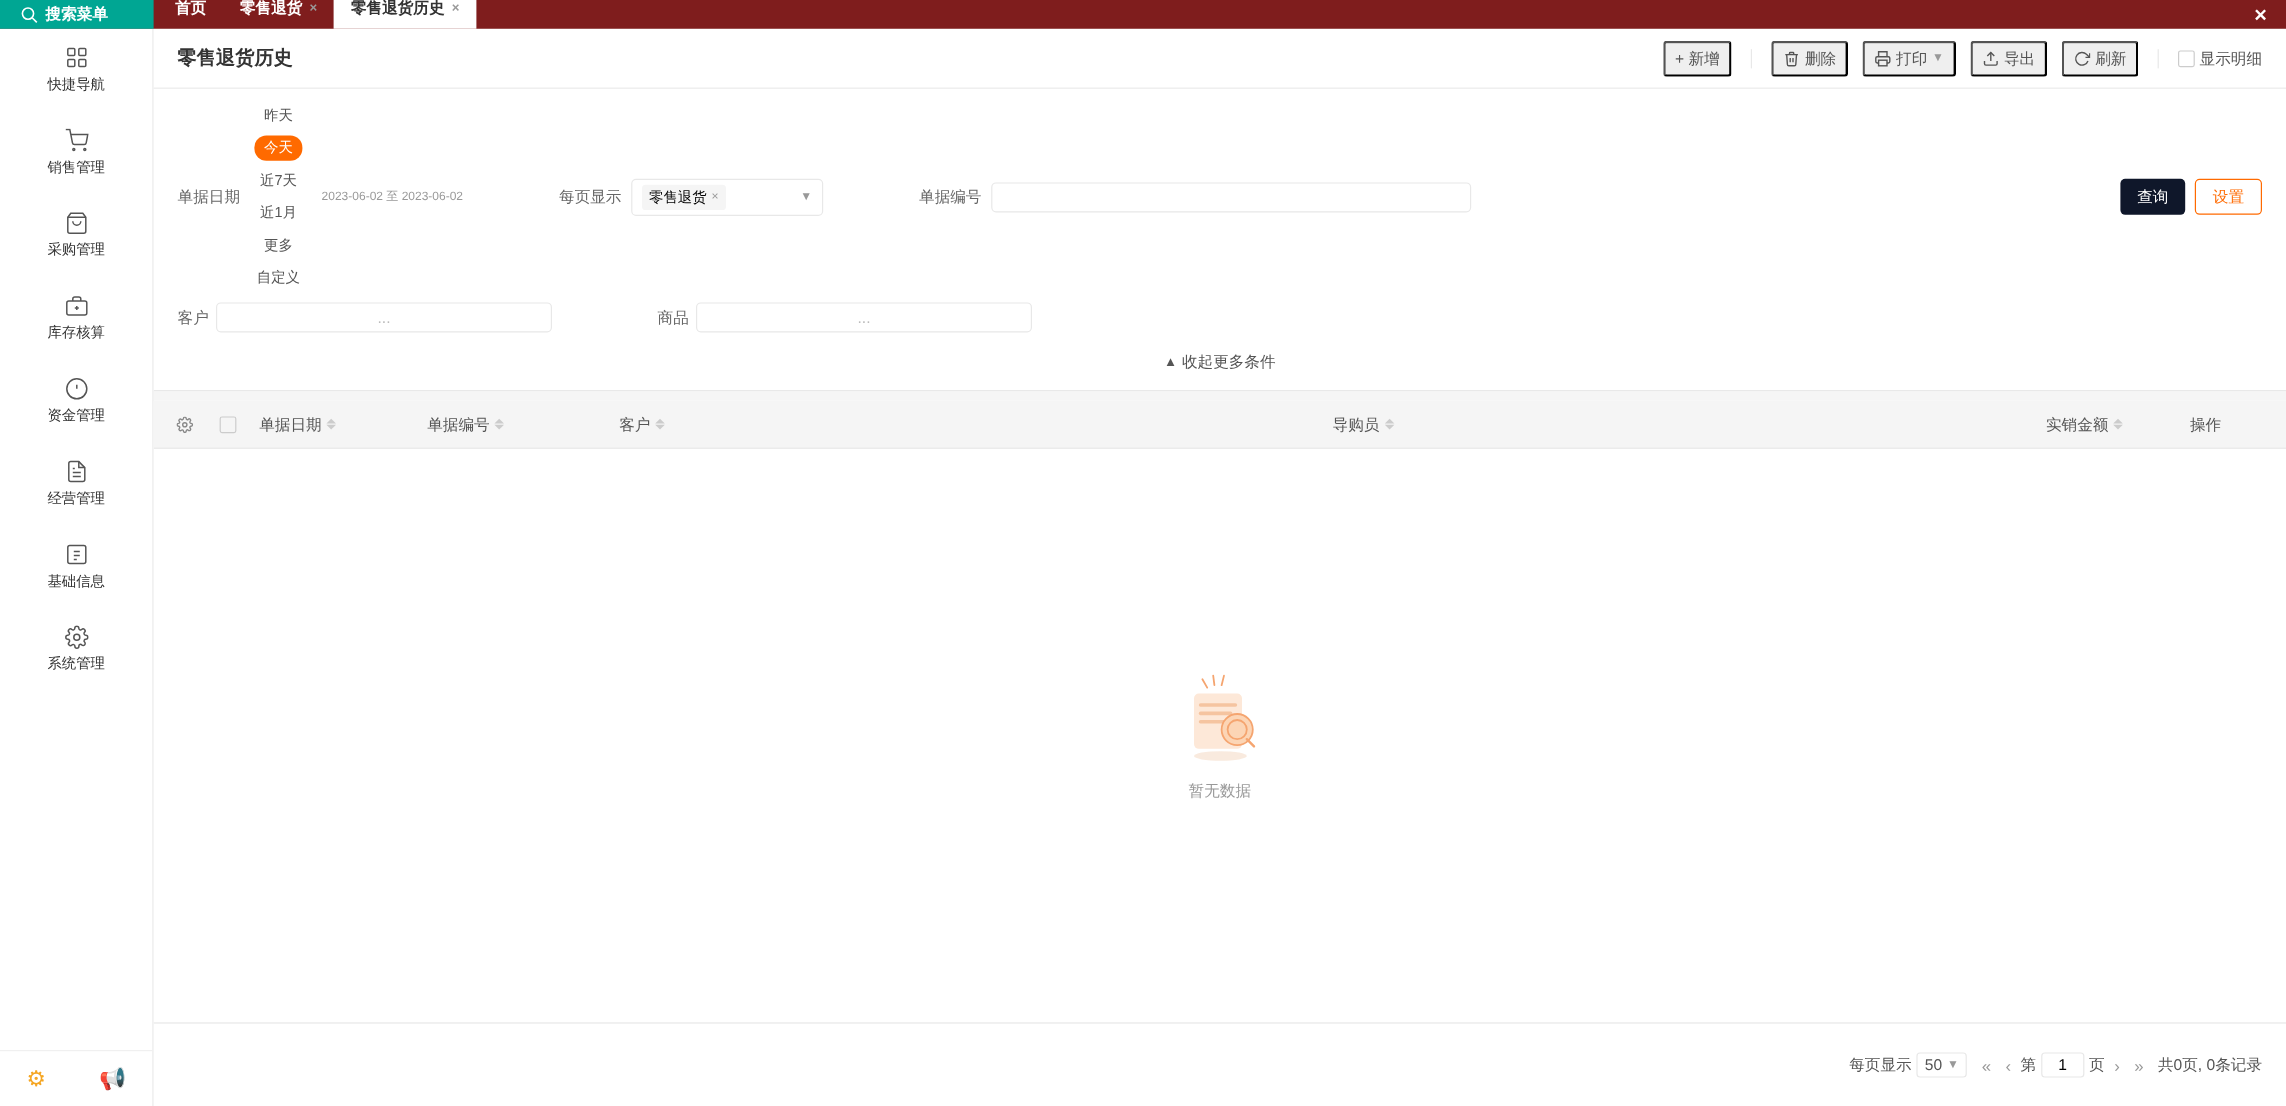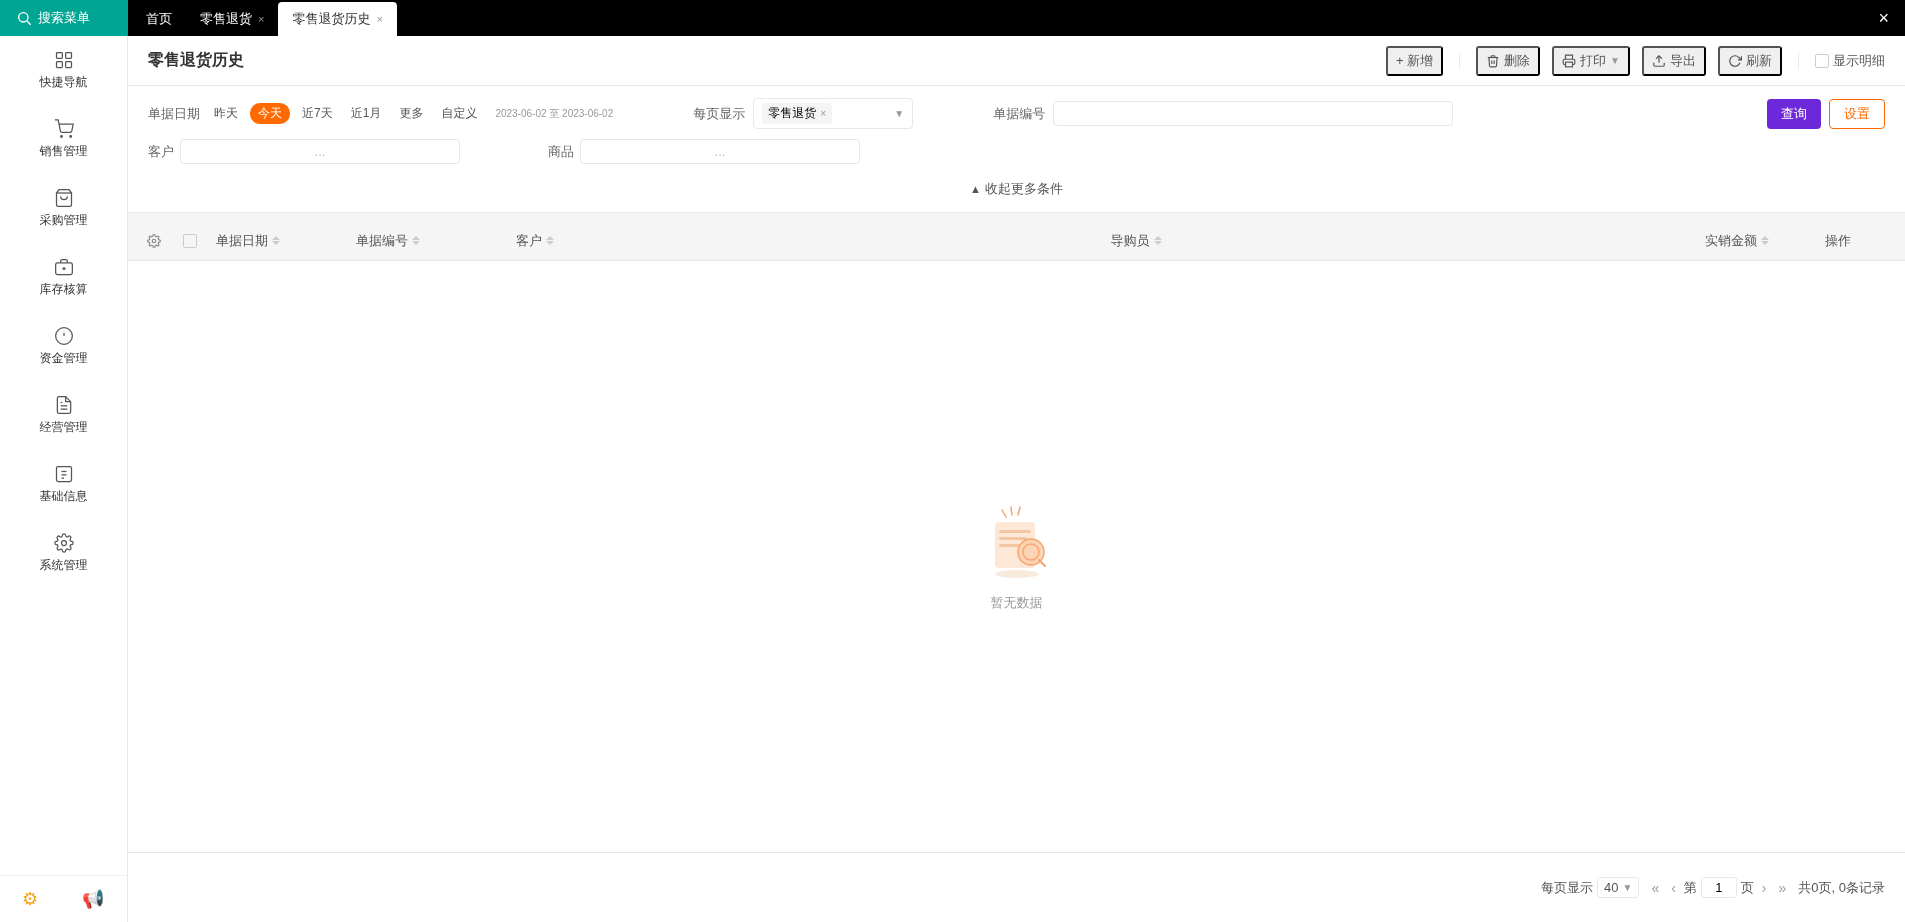--- a/index.html
+++ b/index.html
@@ -1,21 +1,21 @@
 <!DOCTYPE html>
 <html><head>
   <meta charset="utf-8">
   <style>
     * { box-sizing: border-box; margin: 0; padding: 0; font-family: 'Microsoft YaHei', Arial, sans-serif; }
     body { display: flex; flex-direction: column; height: 922px; width: 1905px; overflow: hidden; background: #f5f5f5; }
 
     
     .topbar {
-      display: flex; align-items: center; height: 36px;
-      background: #000000; flex-shrink: 0;
+      display: flex; align-items: center; height: 24px;
+      background: #7f1d1d; flex-shrink: 0; font-weight: bold;
     }
     .topbar-search {
       display: flex; align-items: center; gap: 6px;
       background: #00A693; color: #fff; padding: 0 16px; height: 100%;
       font-size: 13px; min-width: 128px; cursor: pointer;
     }
     .topbar-search svg { width: 16px; height: 16px; fill: #fff; }
     .tabs { display: flex; align-items: flex-end; flex: 1; height: 100%; padding-left: 4px; }
     .tab {
       display: flex; align-items: center; gap: 6px;
@@ -67,21 +67,21 @@
     .show-detail { display: flex; align-items: center; gap: 4px; font-size: 13px; color: #555; }
     .checkbox-box { width: 14px; height: 14px; border: 1px solid #ccc; border-radius: 2px; display: inline-block; }
 
     
     .filter-area {
       background: #fff; padding: 12px 20px 0 20px;
       border-bottom: 1px solid #e8e8e8; flex-shrink: 0;
     }
     .filter-row { display: flex; align-items: center; gap: 20px; margin-bottom: 10px; flex-wrap: wrap; }
     .filter-label { font-size: 13px; color: #666; white-space: nowrap; }
-    .filter-date-options { display: flex; align-items: center; gap: 6px; }
+    .filter-date-options { display: flex; align-items: center; gap: 6px; flex-direction: column; }
     .date-option { font-size: 12px; color: #555; cursor: pointer; padding: 2px 6px; border-radius: 3px; }
     .date-option.active { background: #ff6a00; color: #fff; border-radius: 10px; padding: 2px 8px; }
     .date-range { font-size: 10px; color: #999; margin-left: 4px; }
     .filter-type-select {
       display: flex; align-items: center; gap: 4px;
       border: 1px solid #e8e8e8; border-radius: 4px; padding: 4px 8px;
       font-size: 13px; cursor: pointer; min-width: 160px; background: #fff;
     }
     .tag-item {
       background: #f5f5f5; border-radius: 3px; padding: 2px 6px; font-size: 12px;
@@ -148,21 +148,21 @@
     }
     .select-box {
       border: 1px solid #e8e8e8; border-radius: 3px; padding: 2px 6px;
       font-size: 13px; display: flex; align-items: center; gap: 4px; cursor: pointer;
     }
     .page-nav { display: flex; align-items: center; gap: 4px; }
     .page-nav-btn { cursor: pointer; color: #999; font-size: 14px; padding: 2px 4px; }
     .page-input { width: 36px; border: 1px solid #e8e8e8; border-radius: 3px; text-align: center; padding: 2px 4px; font-size: 13px; }
 
     
-    .btn-primary { background: #6d28d9; color: #fff; border: none; border-radius: 4px; padding: 6px 14px; font-size: 13px; cursor: pointer; }
+    .btn-primary { background: #0f172a; color: #fff; border: none; border-radius: 4px; padding: 6px 14px; font-size: 13px; cursor: pointer; }
     .btn-setting { background: #fff; color: #ff6a00; border: 1px solid #ff6a00; border-radius: 4px; padding: 5px 14px; font-size: 13px; cursor: pointer; }
 
     .divider-v { width: 1px; height: 16px; background: #e8e8e8; margin: 0 4px; }
   </style>
 </head>
 <body>
 
 <div class="topbar">
   <div class="topbar-search">
     <svg viewBox="0 0 24 24">
@@ -444,21 +444,21 @@
           <line x1="41" y1="13" x2="43" y2="5" stroke="#f5a570" stroke-width="1.5" stroke-linecap="round"></line>
         </svg>
         <span class="empty-text">暂无数据</span>
       </div>
     </div>
 
     <div class="pagination-bar">
       <div class="per-page-select">
         <span>每页显示</span>
         <div class="select-box">
-          <span>40</span>
+          <span>50</span>
           <span style="font-size:10px;color:#999;">▼</span>
         </div>
       </div>
       <div class="page-nav">
         <span class="page-nav-btn">«</span>
         <span class="page-nav-btn">‹</span>
         <span>第</span>
         <input class="page-input" value="1" style="">
         <span>页</span>
         <span class="page-nav-btn">›</span>

